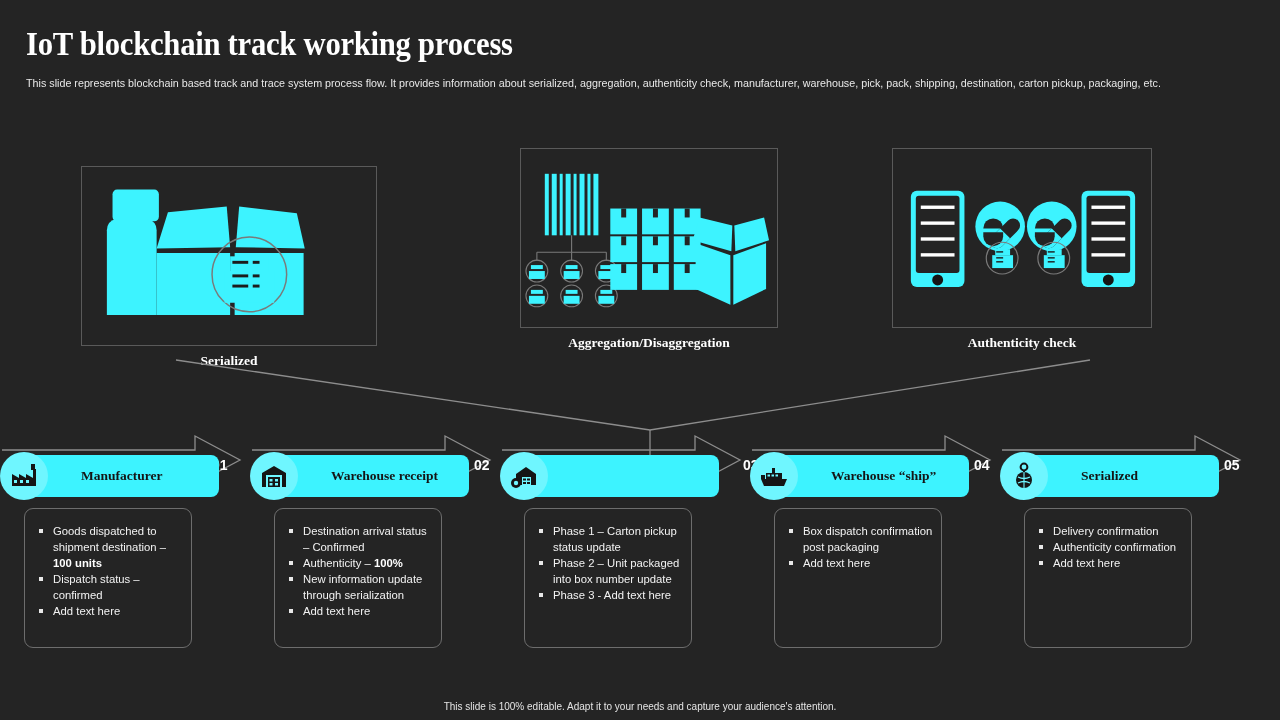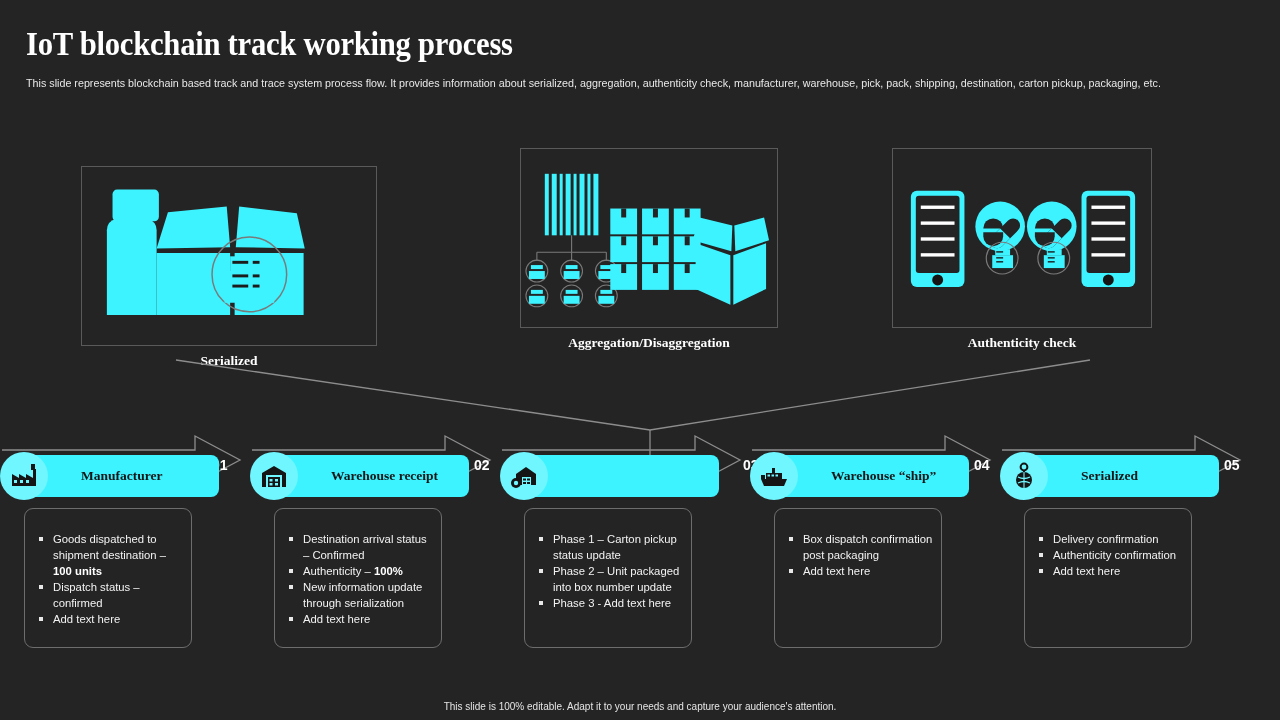--- a/index.html
+++ b/index.html
@@ -99,21 +99,21 @@
     font-size:14px;
     color:#ffffff;
   }
 
   .body-box {
     position:absolute;
     left:24px; top:78px;
     width:168px; height:140px;
     border:1px solid #6d6d6d;
     border-radius:9px;
-    padding:22px 8px 8px 10px;
+    padding:14px 8px 8px 10px;
   }
   .body-box ul { list-style:none; }
   .body-box li {
     position:relative;
     padding-left:18px;
     font-size:11.3px;
     line-height:16px;
     color:#f2f2f2;
   }
   .body-box li::before {

